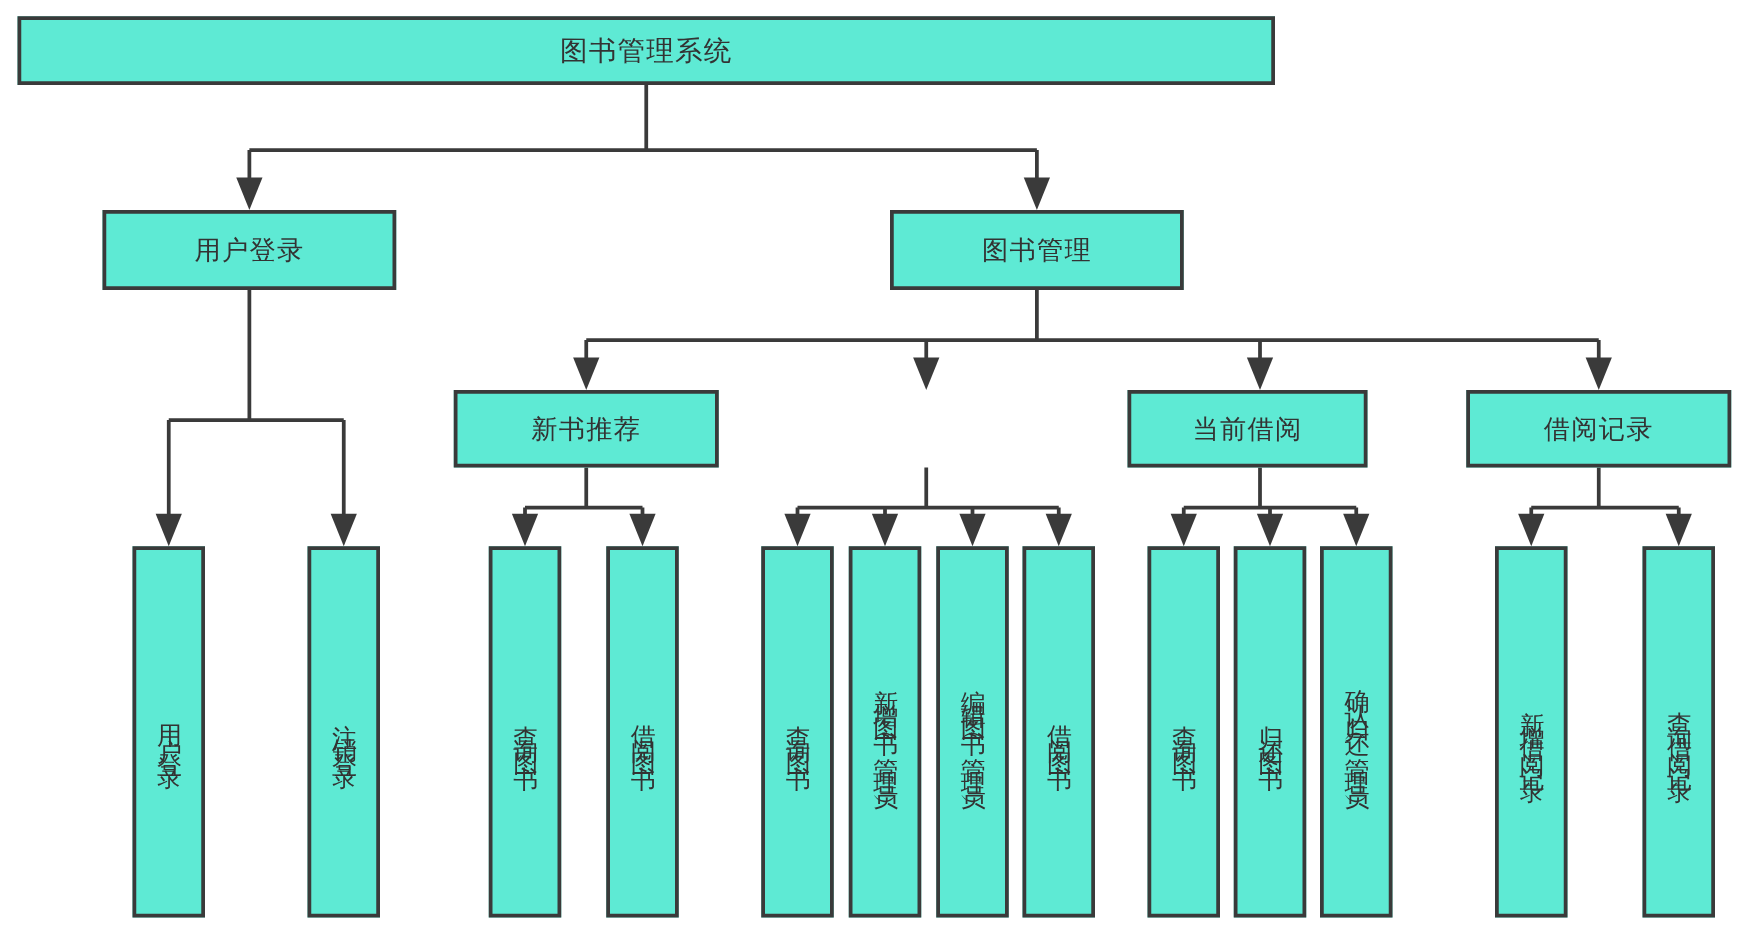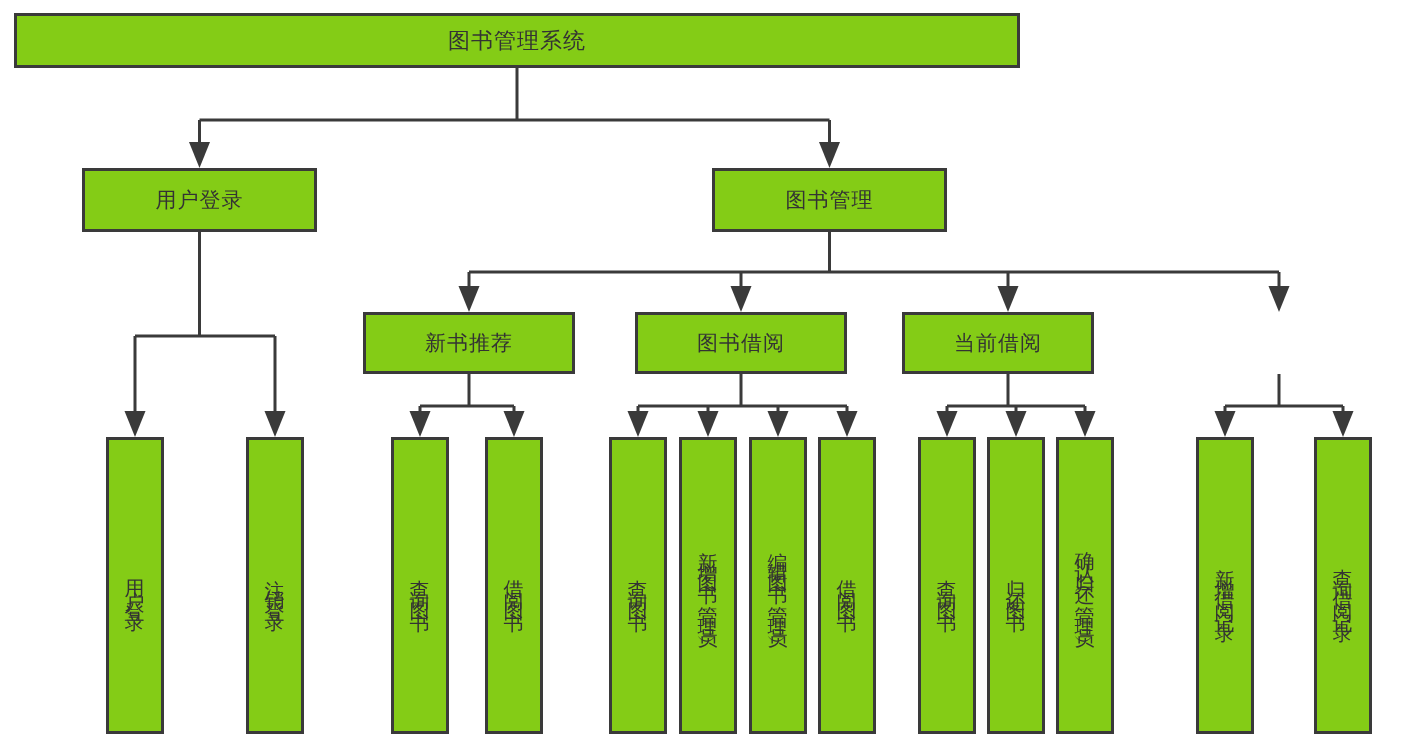--- a/index.html
+++ b/index.html
@@ -19,21 +19,21 @@
     position: absolute;
     left: 0;
     top: 0;
     width: 1405px;
     height: 747px;
   }
   .node {
     position: absolute;
     box-sizing: border-box;
     border: 3px solid #3a3a3a;
-    background: #84cc16;
+    background: #5eead4;
     color: #333333;
     display: flex;
     align-items: center;
     justify-content: center;
     text-align: center;
   }
   .h-node {
     font-size: 21px;
     letter-spacing: 1px;
   }
@@ -121,22 +121,22 @@
       <polygon points="1332.5,411 1353.5,411 1343,437"></polygon>
     </g>
   </svg>
 
   <div class="node h-node root-node" style="left:14px; top:13px; width:1006px; height:55px;">图书管理系统</div>
 
   <div class="node h-node" style="left:82px; top:168px; width:235px; height:64px;">用户登录</div>
   <div class="node h-node" style="left:712px; top:168px; width:235px; height:64px;">图书管理</div>
 
   <div class="node h-node" style="left:363px; top:312px; width:212px; height:62px;">新书推荐</div>
-  <div class="node h-node" style="left:635px; top:312px; width:212px; height:62px;">图书借阅</div>
   <div class="node h-node" style="left:902px; top:312px; width:192px; height:62px;">当前借阅</div>
+  <div class="node h-node" style="left:1173px; top:312px; width:212px; height:62px;">借阅记录</div>
 
   <div class="node v-node" style="left:106px; top:437px; width:58px; height:297px;">用户登录</div>
   <div class="node v-node" style="left:246px; top:437px; width:58px; height:297px;">注销登录</div>
 
   <div class="node v-node" style="left:391px; top:437px; width:58px; height:297px;">查询图书</div>
   <div class="node v-node" style="left:485px; top:437px; width:58px; height:297px;">借阅图书</div>
 
   <div class="node v-node" style="left:609px; top:437px; width:58px; height:297px;">查询图书</div>
   <div class="node v-node" style="left:679px; top:437px; width:58px; height:297px;">新增图书（管理员）</div>
   <div class="node v-node" style="left:749px; top:437px; width:58px; height:297px;">编辑图书（管理员）</div>

